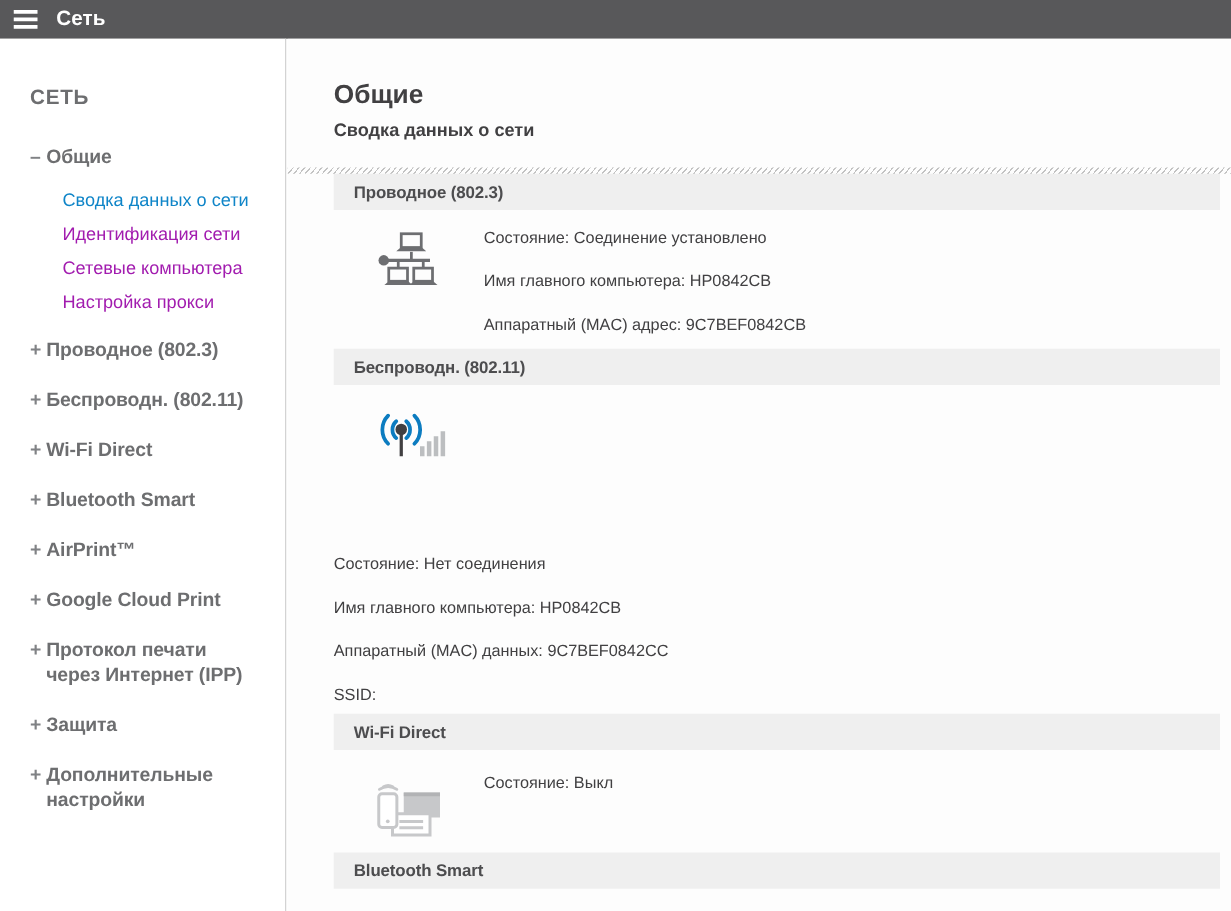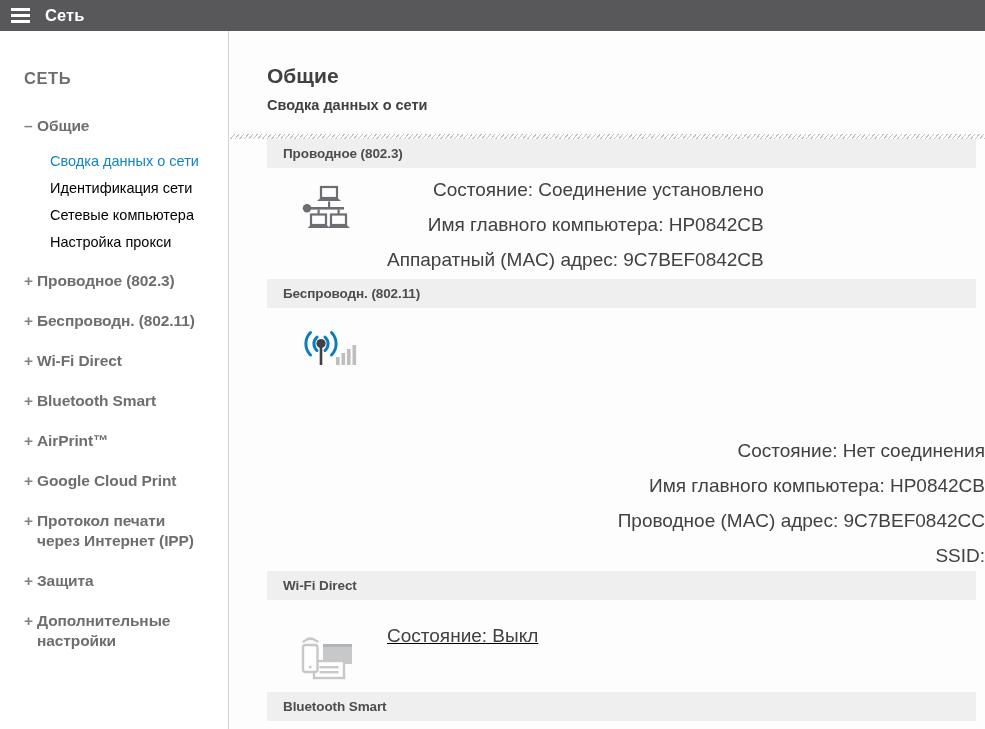--- a/index.html
+++ b/index.html
@@ -97,21 +97,21 @@
   }
   .nav-sub {
     margin: -6px 0 18px 0;
     padding: 0;
     list-style: none;
   }
   .nav-sub li {
     padding: 0 0 0 50px;
     margin-bottom: 5px;
     font-size: 14.5px;
-    color: #000000;
+    color: #a21caf;
     line-height: 22px;
     cursor: pointer;
     white-space: nowrap;
   }
   .nav-sub li.active { color: #0f85c8; }
 
   
   .content {
     position: absolute;
     top: 31px;
@@ -171,32 +171,31 @@
   }
   .section-icon {
     width: 120px;
     flex: 0 0 120px;
     display: flex;
     justify-content: center;
     padding-top: 8px;
   }
   .section-rows { padding-top: 4px; }
   .row {
-    font-size: 19px;
+    font-size: 13px;
     color: #414042;
     line-height: 18px;
     margin-bottom: 17px;
     white-space: nowrap;
-    text-align: right;
   }
   .row:last-child { margin-bottom: 0; }
 
   .sec-wired .section-body  { padding-top: 9px; padding-bottom: 10px; }
   .sec-wireless .section-body { padding-top: 10px; padding-bottom: 6px; flex-direction: column; }
-  .sec-wifidirect .section-body { padding-top: 24px; padding-bottom: 10px; text-decoration: underline; }
+  .sec-wifidirect .section-body { padding-top: 14px; padding-bottom: 10px; }
   .sec-bluetooth .section-body { padding-top: 14px; }
   .sec-wifidirect .row { margin-bottom: 20px; }
   .sec-wifidirect .section-rows { padding-top: 3px; }
   .sec-bluetooth .section-rows { padding-top: 11px; }
 </style>
 </head>
 <body>
 
 <div class="topbar">
   <div class="hamburger">
@@ -337,21 +336,21 @@
             <rect x="39" y="31" width="3.6" height="8"></rect>
             <rect x="44.5" y="27" width="3.6" height="12"></rect>
             <rect x="50" y="23" width="3.6" height="16"></rect>
             <rect x="55.5" y="19" width="3.6" height="20"></rect>
           </g>
         </svg>
       </div>
       <div class="section-rows">
         <div class="row">Состояние: Нет соединения</div>
         <div class="row">Имя главного компьютера: HP0842CB</div>
-        <div class="row">Проводное (MAC) адрес: 9C7BEF0842CC</div>
+        <div class="row">Аппаратный (MAC) данных: 9C7BEF0842CC</div>
         <div class="row">SSID:</div>
       </div>
     </div>
   </div>
 
   <div class="section sec-wifidirect">
     <div class="section-band">
       <span class="section-band-label">Wi-Fi Direct</span>
     </div>
     <div class="section-body">

